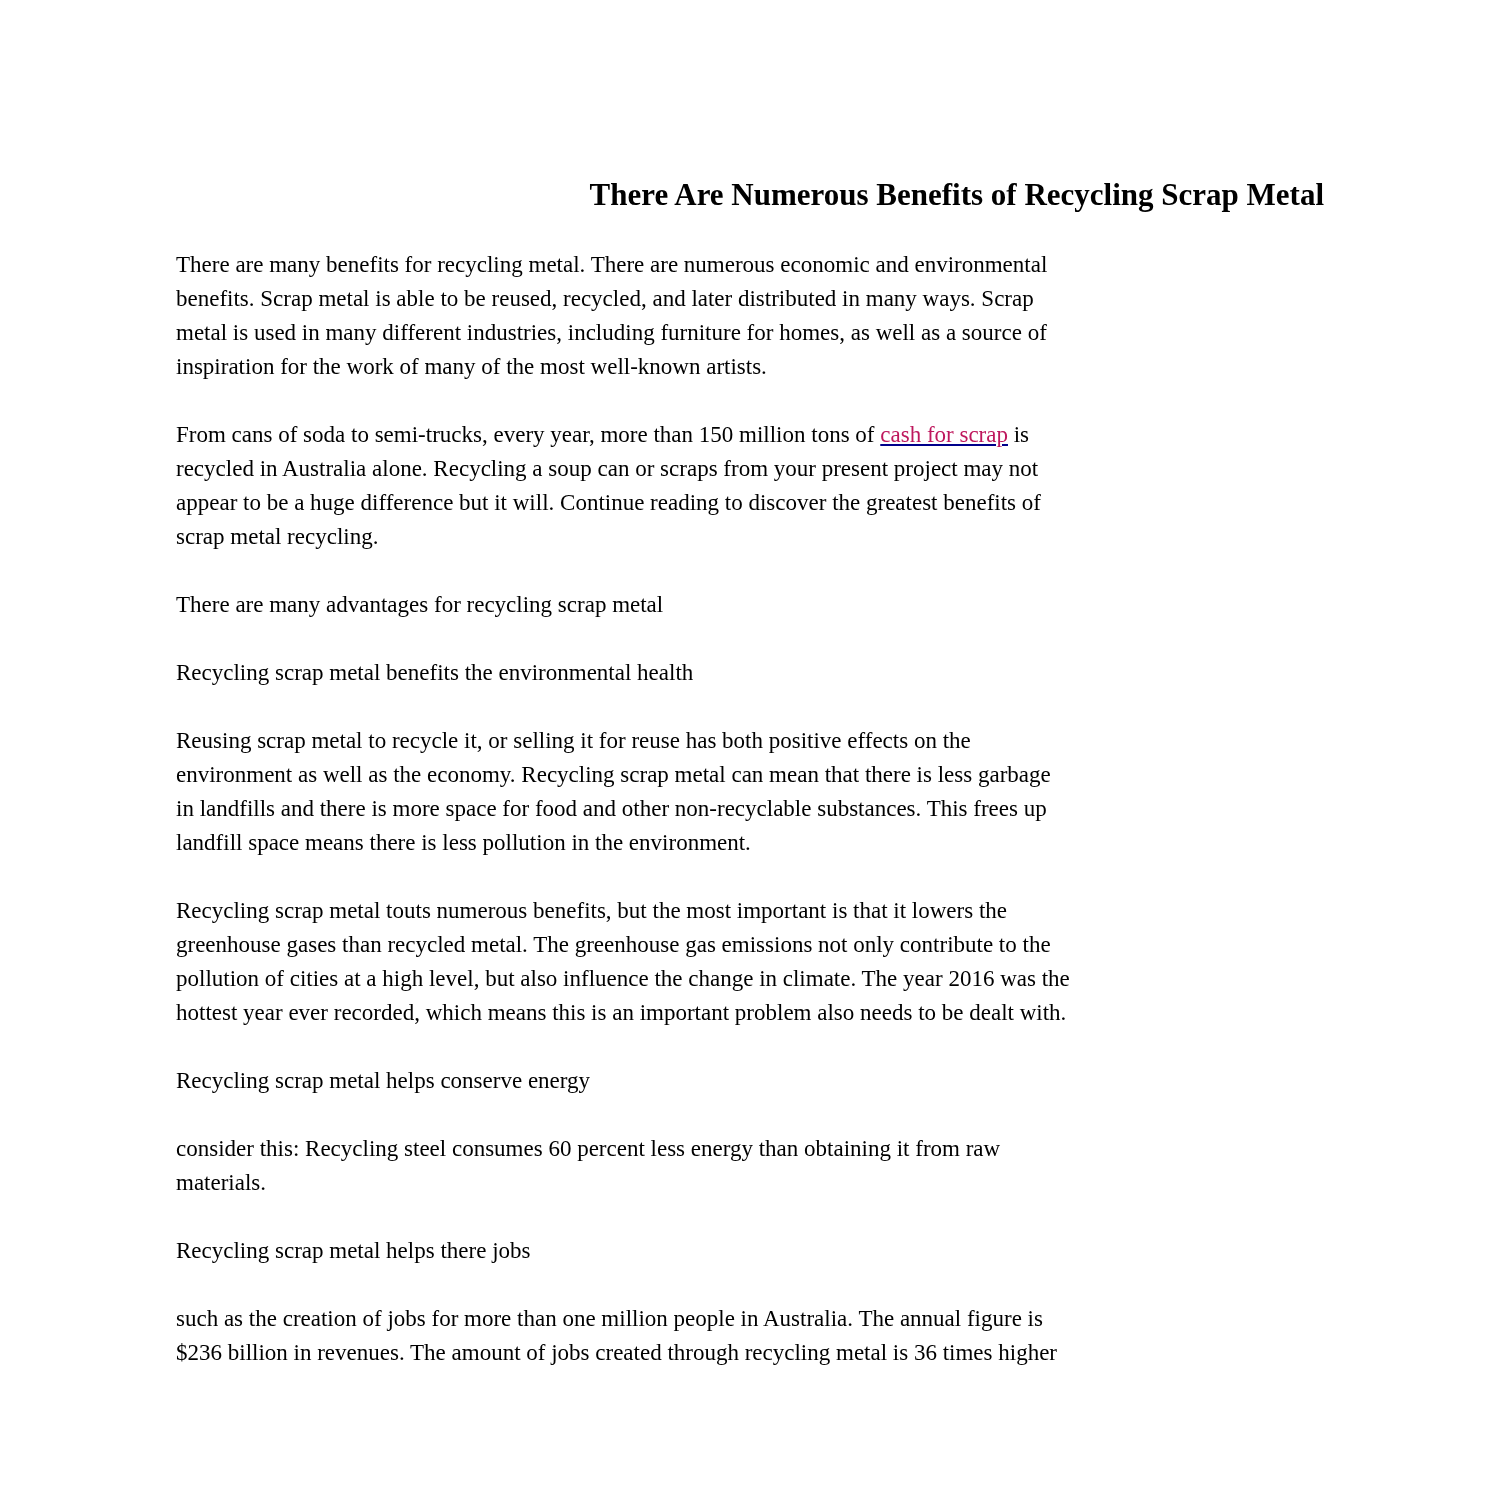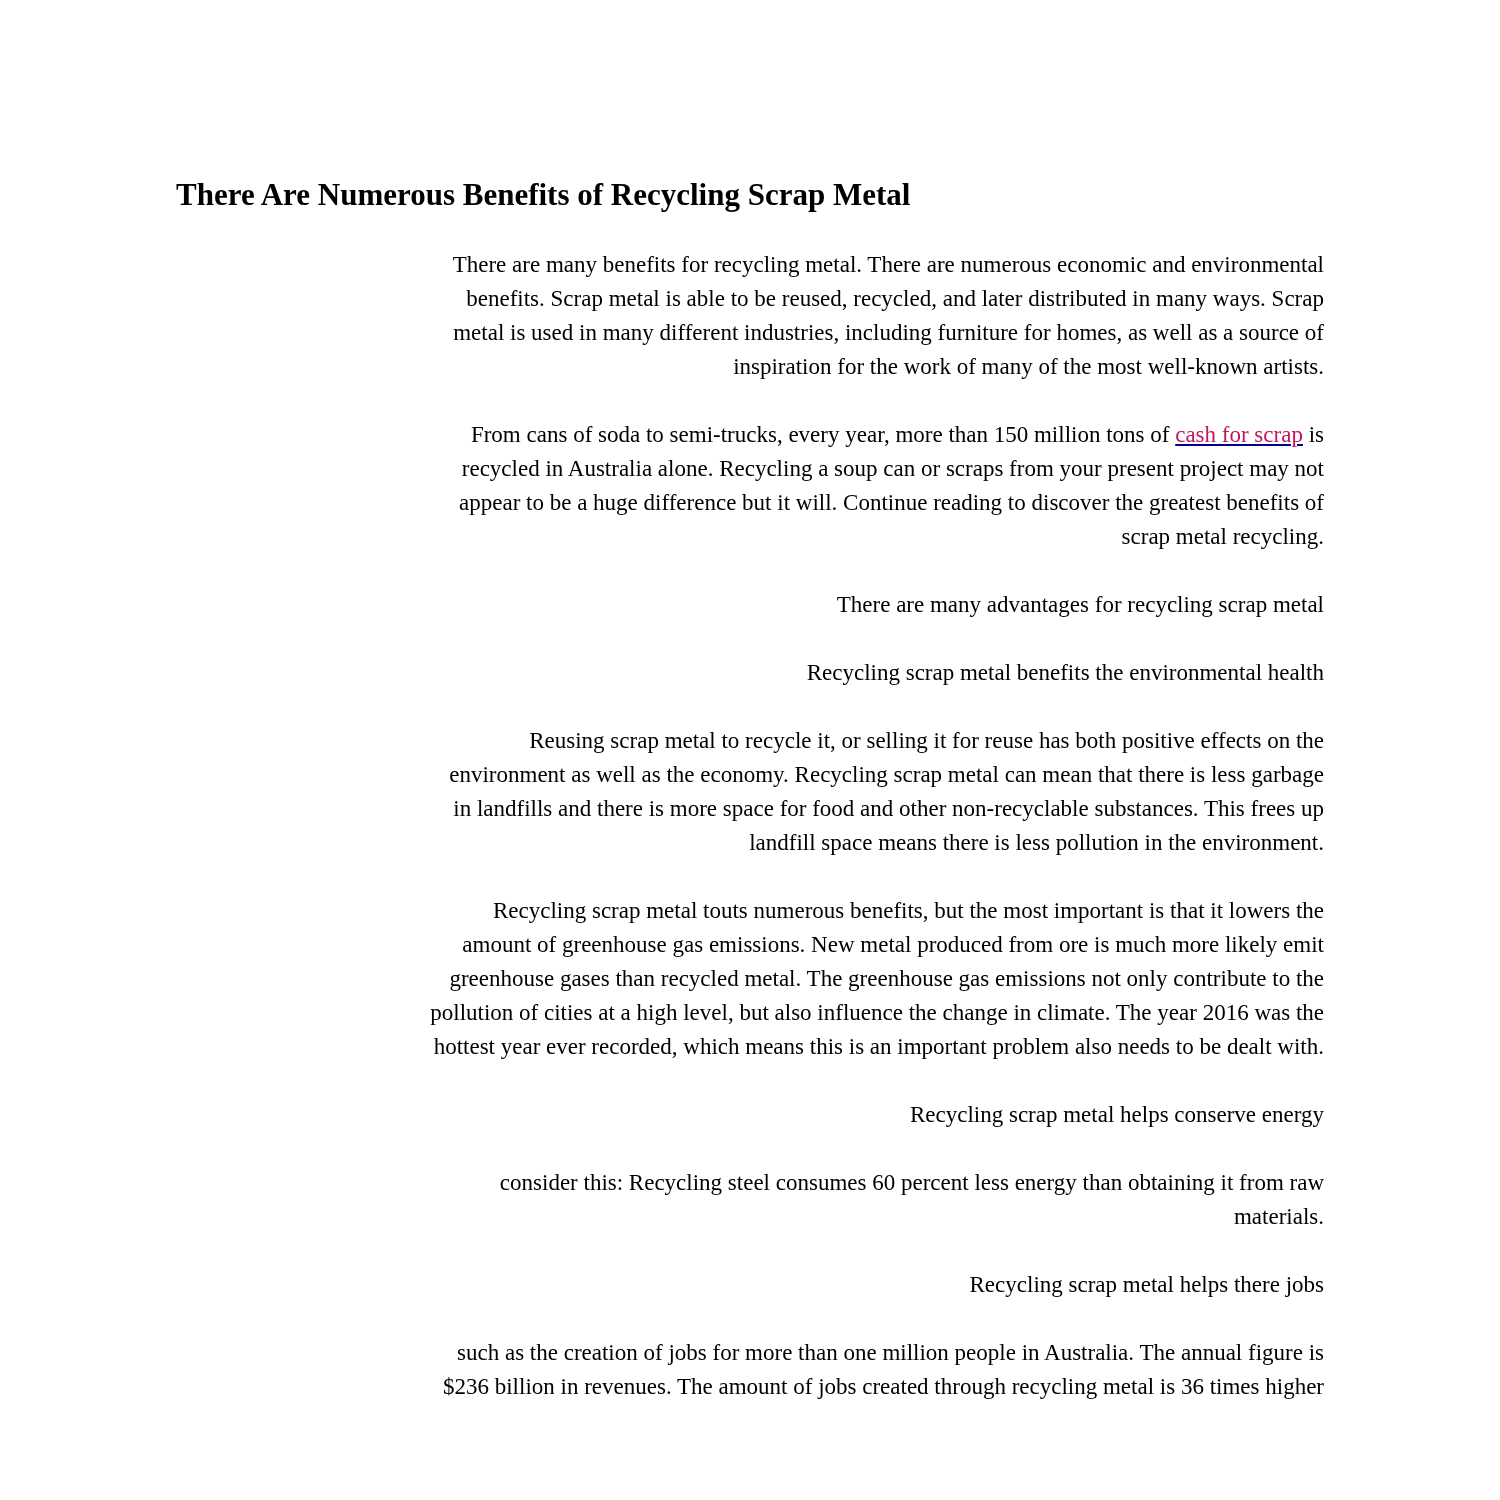--- a/index.html
+++ b/index.html
@@ -19,28 +19,27 @@
     position: absolute;
     left: 176px;
     top: 0;
     width: 1148px;
   }
   .doc-title {
     margin: 176px 0 4px 0;
     font-size: 31px;
     line-height: 38px;
     font-weight: bold;
-    text-align: left;
+    text-align: right;
     white-space: nowrap;
   }
   .block {
     margin: 34px 0 0 0;
     font-size: 23px;
     line-height: 34px;
-    text-align: right;
   }
   .block.heading {
     font-weight: normal;
   }
   .line {
     height: 34px;
     white-space: nowrap;
   }
   a.doc-link {
     color: #be185d;
@@ -74,21 +73,20 @@
         <div class="line">Recycling scrap metal benefits the environmental health</div>
       </div>
       <div class="block paragraph">
         <div class="line">Reusing scrap metal to recycle it, or selling it for reuse has both positive effects on the</div>
         <div class="line">environment as well as the economy. Recycling scrap metal can mean that there is less garbage</div>
         <div class="line">in landfills and there is more space for food and other non-recyclable substances. This frees up</div>
         <div class="line">landfill space means there is less pollution in the environment.</div>
       </div>
       <div class="block paragraph">
         <div class="line">Recycling scrap metal touts numerous benefits, but the most important is that it lowers the</div>
-        <div class="line">amount of greenhouse gas emissions. New metal produced from ore is much more likely emit</div>
         <div class="line">greenhouse gases than recycled metal. The greenhouse gas emissions not only contribute to the</div>
         <div class="line">pollution of cities at a high level, but also influence the change in climate. The year 2016 was the</div>
         <div class="line">hottest year ever recorded, which means this is an important problem also needs to be dealt with.</div>
       </div>
       <div class="block heading">
         <div class="line">Recycling scrap metal helps conserve energy</div>
       </div>
       <div class="block paragraph">
         <div class="line">consider this: Recycling steel consumes 60 percent less energy than obtaining it from raw</div>
         <div class="line">materials.</div>

